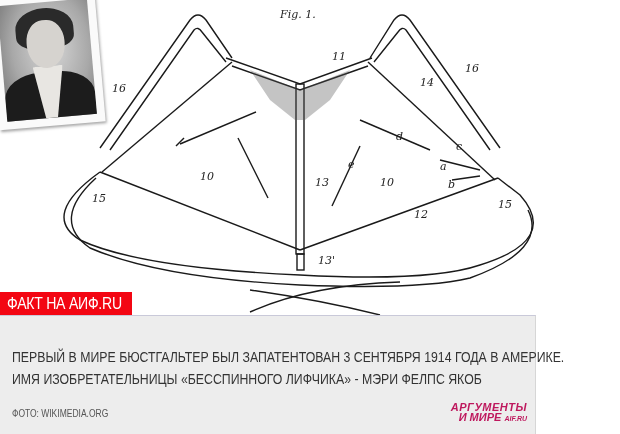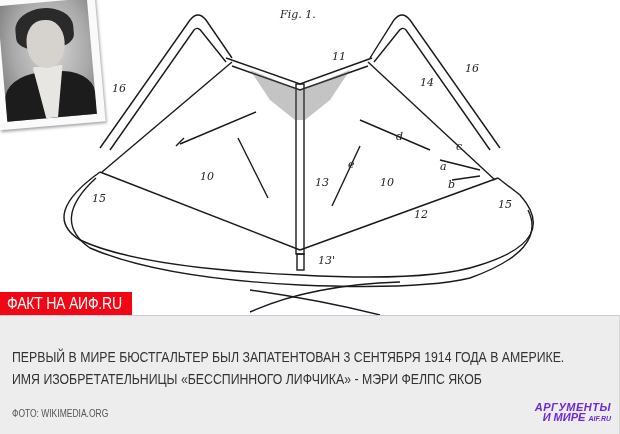--- a/index.html
+++ b/index.html
@@ -7,25 +7,25 @@
   .card { position:relative; width:620px; height:434px; background:#ffffff;border-radius:31px; }
   .image-area { position:absolute; left:0; top:0; width:620px; height:315px; background:#ffffff; overflow:hidden; }
   .image-area svg { position:absolute; left:0; top:0; }
   .photo { position:absolute; left:-6px; top:-8px; width:106px; height:134px; background:#fafafa; transform:rotate(-5deg); box-shadow:1px 2px 3px rgba(0,0,0,0.35); }
   .photo-inner { position:absolute; left:8px; top:10px; width:90px; height:116px; background:radial-gradient(ellipse at 55% 40%, #d8d8d8 0%, #a8a8a8 55%, #6a6a6a 100%); overflow:hidden; }
   .hair { position:absolute; left:16px; top:6px; width:58px; height:40px; background:#2a2a2a; border-radius:50% 50% 30% 30%; }
   .face { position:absolute; left:26px; top:18px; width:38px; height:48px; background:#d6d3cf; border-radius:45% 45% 50% 50%; }
   .body-dark { position:absolute; left:0; top:70px; width:90px; height:60px; background:#1c1c1c; border-radius:40% 40% 0 0; }
   .collar { position:absolute; left:30px; top:64px; width:30px; height:60px; background:#e8e6e2; clip-path:polygon(0 0,100% 0,65% 100%,35% 100%); }
   .badge { position:absolute; left:0; top:292px; height:24px; padding:0 12px 0 8px; background:#f30613; color:#ffffff; font-family:"Liberation Sans", sans-serif; font-size:16px; line-height:24px; letter-spacing:-0.3px; transform:scaleX(0.88); transform-origin:left center; white-space:nowrap; }
-  .caption-area { position:absolute; left:0; top:315px; width:620px; height:119px; background:#ededed; border-top:1px solid #c9c9d9; box-sizing:border-box; border-right:1px solid #d6d6d6; }
+  .caption-area { position:absolute; left:0; top:315px; width:536px; height:119px; background:#ededed; border-top:1px solid #c9c9d9; box-sizing:border-box; border-right:1px solid #d6d6d6; }
   .caption { position:absolute; left:12px; top:30px; width:700px; font-size:15px; line-height:22px; color:#333333; transform:scaleX(0.82); transform-origin:left top; white-space:nowrap; }
   .caption div { margin:0; }
   .credit { position:absolute; left:12px; top:92px; font-size:10px; color:#555555; transform:scaleX(0.85); transform-origin:left top; white-space:nowrap; }
-  .logo { position:absolute; right:8px; top:86px; width:84px; text-align:right; color:#6d28d9; font-weight:bold; font-style:italic; line-height:10px; }
+  .logo { position:absolute; right:8px; top:86px; width:84px; text-align:right; color:#be185d; font-weight:bold; font-style:italic; line-height:10px; }
   .logo .l1 { font-size:11px; letter-spacing:0.5px; }
   .logo .l2 { font-size:11px; }
   .logo .l2 small { font-size:7px; }
 </style>
 </head>
 <body>
 
 <div class="card">
   <div class="image-area">
     <svg width="620" height="315" viewBox="0 0 620 315">

